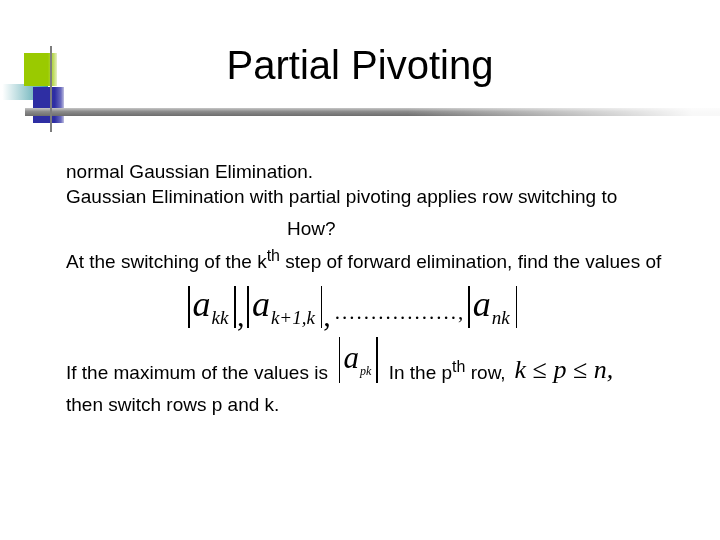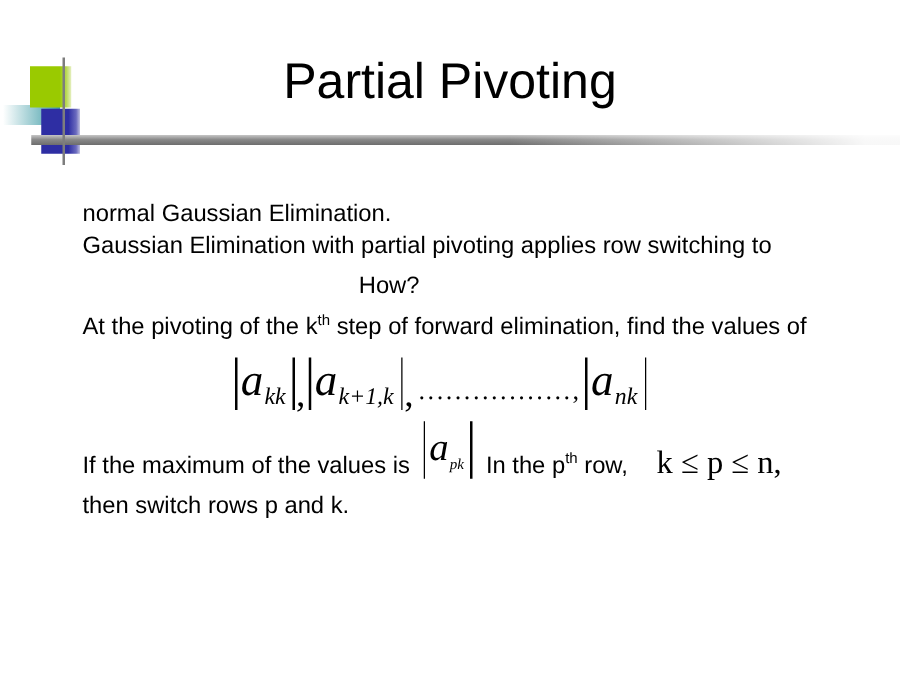--- a/index.html
+++ b/index.html
@@ -37,21 +37,21 @@
   .slide-title {
     position:absolute; top:42px; left:0; width:720px; text-align:center;
     font-size:40px; line-height:46px; color:var(--text,#000);
   }
 
   
   .para  { position:absolute; left:66px; top:159px; font-size:19px; line-height:25px; }
   .how   { position:absolute; left:287px; top:218px; font-size:19px; }
   .step-line { position:absolute; left:66px; top:251px; font-size:19px; }
   .then-line { position:absolute; left:66px; top:394px; font-size:19px; }
-  sup.sm { font-size:12px; vertical-align:super; line-height:0; }
+  sup.sm { font-size:16px; vertical-align:super; line-height:0; }
 
   
   .formula {
     position:absolute; left:188px; top:286px; height:42px;
     display:flex; align-items:center;
     font-family:"Liberation Serif", serif;
   }
   .vbar { width:1.5px; height:42px; background:#000; flex:none; }
   .mvar { font-style:italic; font-size:36px; line-height:1; padding:0 1px 0 3px; transform:translateY(-3px); }
   .msub { font-style:italic; font-size:19px; line-height:1; transform:translateY(10px); margin-right:6px; }
@@ -64,22 +64,22 @@
     display:flex; align-items:flex-end; font-size:19px;
   }
   .pk-group {
     display:flex; align-items:center; height:48px; margin:0 11px;
     font-family:"Liberation Serif", serif;
   }
   .pk-group .vbar { height:46px; }
   .pk-group .mvar { font-size:31px; transform:translateY(-3px); }
   .pk-group .msub { font-size:12px; transform:translateY(11px); margin-right:5px; }
   .ineq {
-    font-family:"Liberation Serif", serif; 
-    font-size:26px; margin-left:23px; transform:translateY(1px); white-space:nowrap;
+    font-family:"Liberation Serif", serif; font-style:italic;
+    font-size:26px; margin-left:9px; transform:translateY(1px); white-space:nowrap;
   }
 </style>
 </head>
 <body>
 
 <div class="slide">
 
   <div class="deco-teal"></div>
   <div class="deco-green"></div>
   <div class="deco-blue"></div>
@@ -88,21 +88,21 @@
 
   <div class="slide-title">Partial Pivoting</div>
 
   <div class="para">
     <div>normal Gaussian Elimination.</div>
     <div>Gaussian Elimination with partial pivoting applies row switching to</div>
   </div>
 
   <div class="how">How?</div>
 
-  <div class="step-line"><span>At the pivoting of the k</span><sup class="sm">th</sup><span> step of forward elimination, find the values of</span></div>
+  <div class="step-line"><span>At the switching of the k</span><sup class="sm">th</sup><span> step of forward elimination, find the values of</span></div>
 
   <div class="formula">
     <span class="vbar"></span>
       <span class="mvar">a</span>
       <span class="msub">kk</span>
       <span class="vbar"></span>
       <span class="mcomma">,</span>
       <span class="vbar"></span>
       <span class="mvar">a</span>
       <span class="msub">k+1,k</span>

